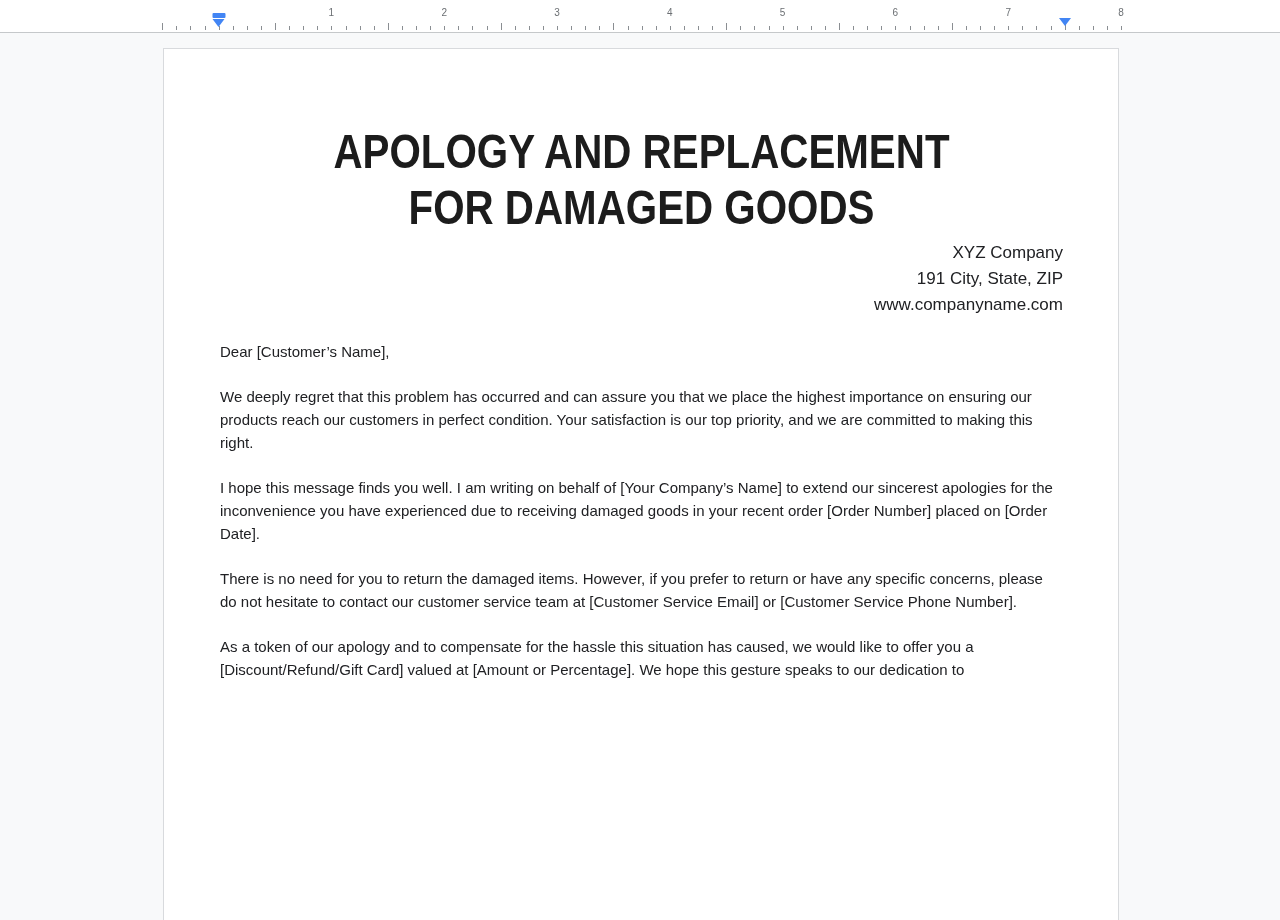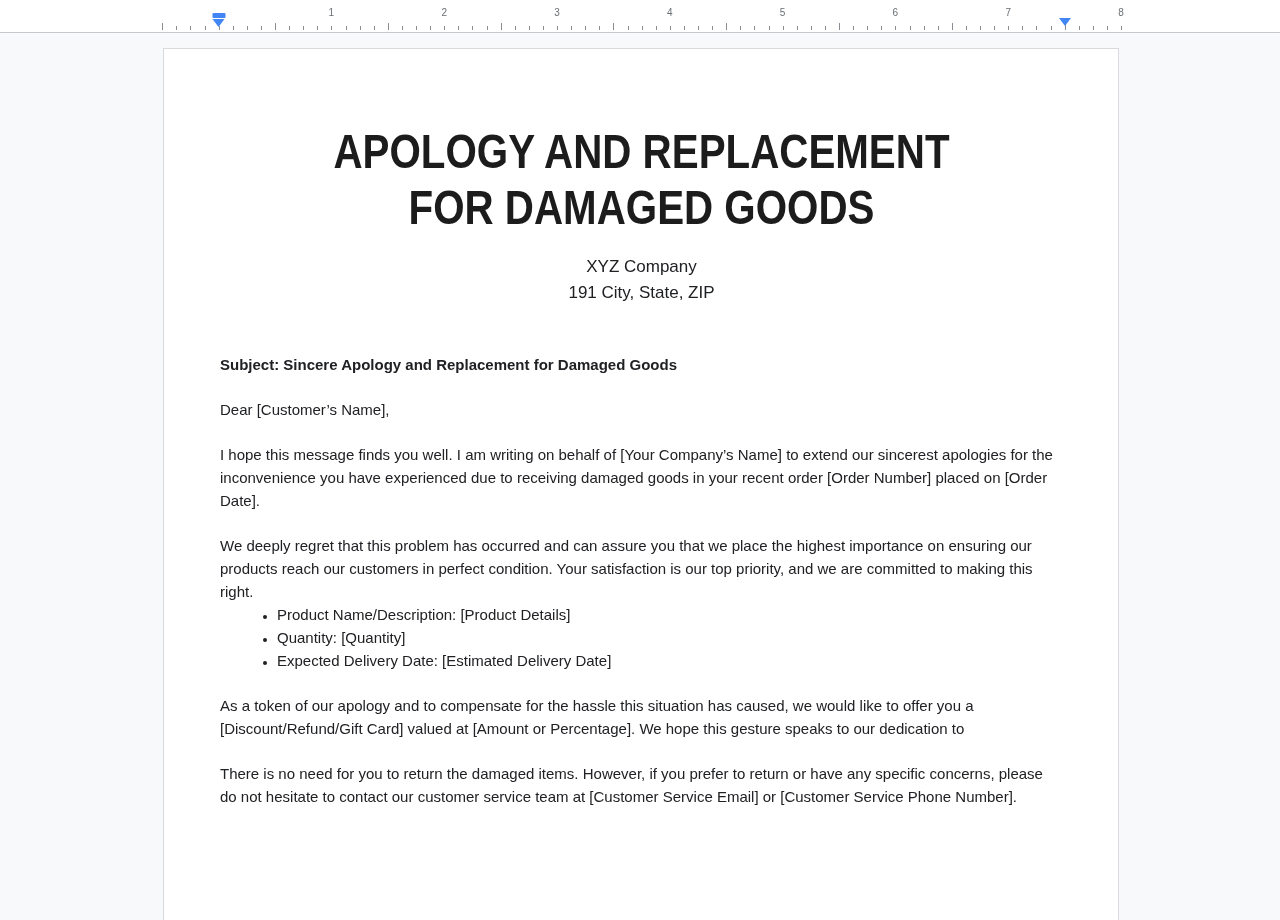--- a/index.html
+++ b/index.html
@@ -93,22 +93,22 @@
     font-size: 48px;
     line-height: 56px;
     letter-spacing: 0px;
     color: #1c1c1c;
     transform: scaleX(0.84);
     transform-origin: center top;
     white-space: nowrap;
   }
 
   .company-block {
-    margin-top: 18px;
-    text-align: center;
+    margin-top: 4px;
+    text-align: right;
     font-size: 17px;
     line-height: 26px;
     color: #202124;
   }
 
   .subject-line {
     margin-top: 47px;
     font-weight: 700;
     font-size: 15px;
     line-height: 23px;
@@ -233,34 +233,29 @@
 <div class="page">
 
   <div class="doc-title">
     <div>APOLOGY AND REPLACEMENT</div>
     <div>FOR DAMAGED GOODS</div>
   </div>
 
   <div class="company-block">
     <div>XYZ Company</div>
     <div>191 City, State, ZIP</div>
+    <div>www.companyname.com</div>
   </div>
 
-  <div class="subject-line">Subject: Sincere Apology and Replacement for Damaged Goods</div>
 
   <p class="body-par">Dear [Customer’s Name],</p>
 
+  <p class="body-par">We deeply regret that this problem has occurred and can assure you that we place the highest importance on ensuring our products reach our customers in perfect condition. Your satisfaction is our top priority, and we are committed to making this right.</p>
+
   <p class="body-par">I hope this message finds you well. I am writing on behalf of [Your Company’s Name] to extend our sincerest apologies for the inconvenience you have experienced due to receiving damaged goods in your recent order [Order Number] placed on [Order Date].</p>
 
-  <p class="body-par">We deeply regret that this problem has occurred and can assure you that we place the highest importance on ensuring our products reach our customers in perfect condition. Your satisfaction is our top priority, and we are committed to making this right.</p>
-
-
-  <ul class="detail-list">
-    <li>Product Name/Description: [Product Details]</li>
-    <li>Quantity: [Quantity]</li>
-    <li>Expected Delivery Date: [Estimated Delivery Date]</li>
-  </ul>
+
+
+  <p class="body-par">There is no need for you to return the damaged items. However, if you prefer to return or have any specific concerns, please do not hesitate to contact our customer service team at [Customer Service Email] or [Customer Service Phone Number].</p>
 
   <p class="body-par">As a token of our apology and to compensate for the hassle this situation has caused, we would like to offer you a [Discount/Refund/Gift Card] valued at [Amount or Percentage]. We hope this gesture speaks to our dedication to</p>
 
-  <p class="body-par">There is no need for you to return the damaged items. However, if you prefer to return or have any specific concerns, please do not hesitate to contact our customer service team at [Customer Service Email] or [Customer Service Phone Number].</p>
-
 </div>
 
 </body></html>

